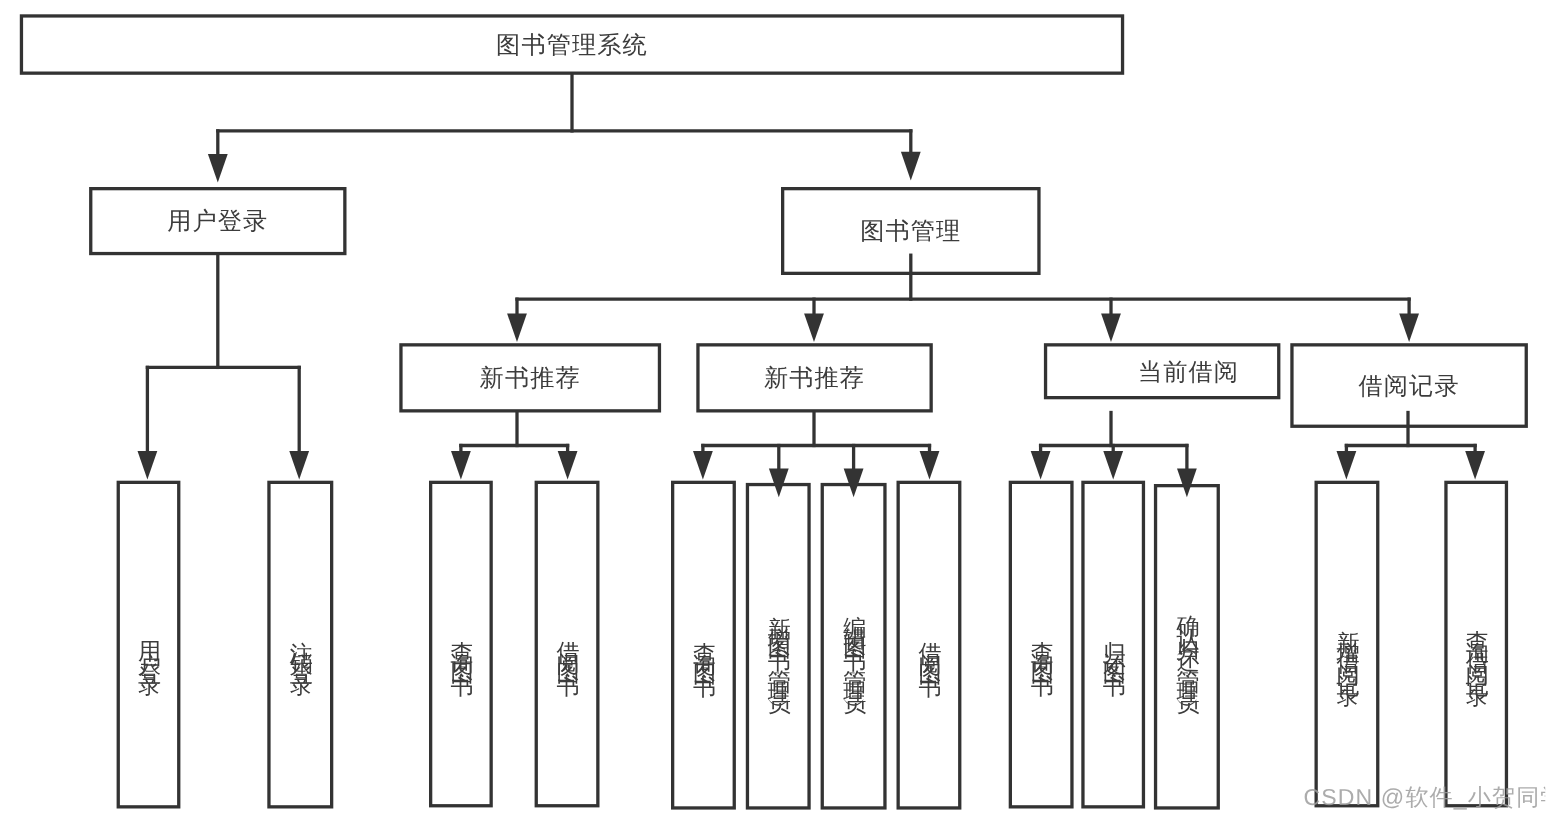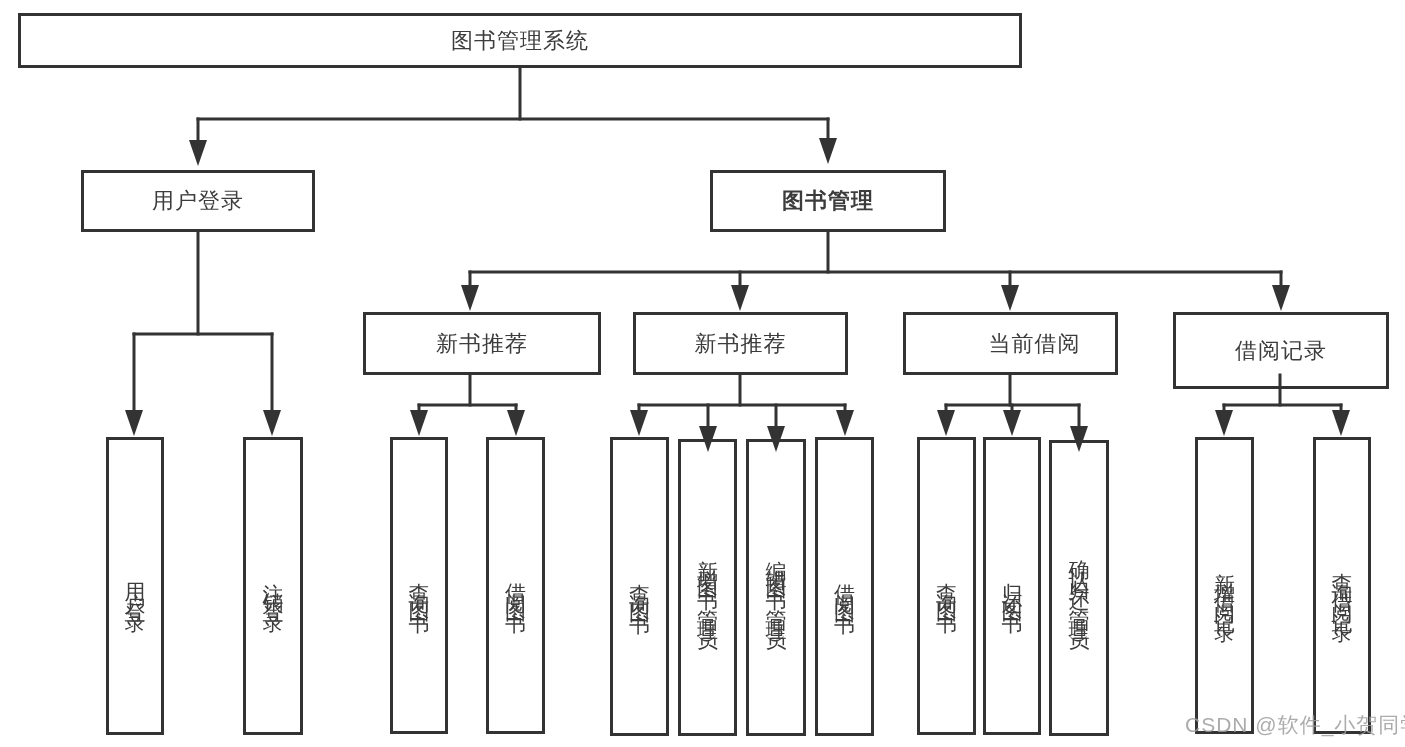--- a/index.html
+++ b/index.html
@@ -134,31 +134,31 @@
       <polygon points="1332,410 1350,410 1341,436"></polygon>
   </svg>
 
   <div class="box" style="left:18px; top:13px; width:1004px; height:55px;">
     <span class="lbl">图书管理系统</span>
   </div>
 
   <div class="box" style="left:81px; top:170px; width:234px; height:62px;">
     <span class="lbl">用户登录</span>
   </div>
-  <div class="box" style="left:710px; top:170px; width:236px; height:62px;font-weight:bold;">
+  <div class="box" style="left:710px; top:170px; width:236px; height:80px;">
     <span class="lbl">图书管理</span>
   </div>
 
   <div class="box" style="left:363px; top:312px; width:238px; height:63px;">
     <span class="lbl">新书推荐</span>
   </div>
   <div class="box" style="left:633px; top:312px; width:215px; height:63px;">
     <span class="lbl">新书推荐</span>
   </div>
-  <div class="box" style="left:903px; top:312px; width:215px; height:63px;padding-left:48px;">
+  <div class="box" style="left:949px; top:312px; width:215px; height:51px;padding-left:48px;">
     <span class="lbl">当前借阅</span>
   </div>
   <div class="box" style="left:1173px; top:312px; width:216px; height:77px;">
     <span class="lbl">借阅记录</span>
   </div>
 
   <div class="box leaf" style="left:106px; top:437px; width:58px; height:298px;">
     <span class="lbl">用户登录</span>
   </div>
   <div class="box leaf" style="left:243px; top:437px; width:60px; height:298px;">

